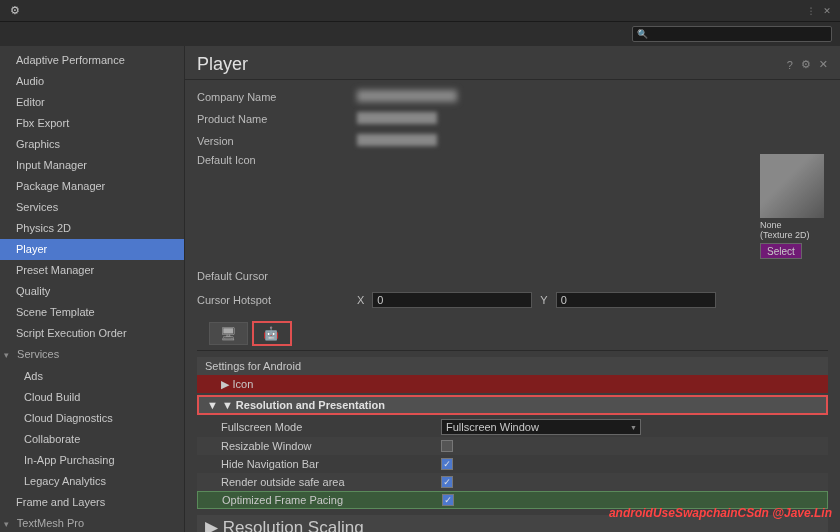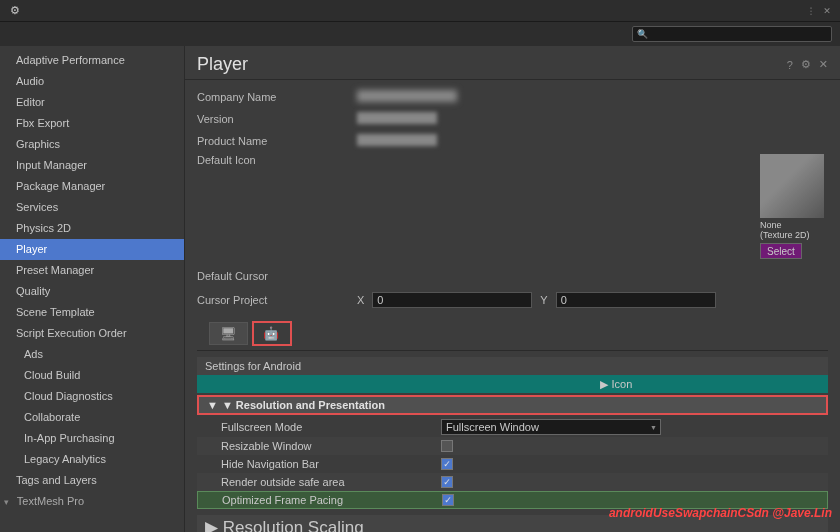--- a/index.html
+++ b/index.html
@@ -291,21 +291,21 @@
       align-items: center;
     }
     .dropdown-select {
       background: #1a1a1a;
       border: 1px solid #666;
       color: #c8c8c8;
       font-size: 11px;
       padding: 1px 20px 1px 4px;
       height: 16px;
       cursor: pointer;
-      width: 220px;
+      width: 200px;
       appearance: none;
     }
     .dropdown-wrap {
       position: relative;
       display: inline-block;
     }
     .dropdown-wrap::after {
       content: '▼';
       font-size: 7px;
       color: #888;
@@ -390,27 +390,30 @@
     <div class="sidebar-item">Graphics</div>
     <div class="sidebar-item">Input Manager</div>
     <div class="sidebar-item">Package Manager</div>
     <div class="sidebar-item">Services</div>
     <div class="sidebar-item">Physics 2D</div>
     <div class="sidebar-item active">Player</div>
     <div class="sidebar-item">Preset Manager</div>
     <div class="sidebar-item">Quality</div>
     <div class="sidebar-item">Scene Template</div>
     <div class="sidebar-item">Script Execution Order</div>
+    <div class="sidebar-item section-header">
+      <span class="sidebar-expand">▾</span> Services
+    </div>
     <div class="sidebar-item indent-1">Ads</div>
     <div class="sidebar-item indent-1">Cloud Build</div>
     <div class="sidebar-item indent-1">Cloud Diagnostics</div>
     <div class="sidebar-item indent-1">Collaborate</div>
     <div class="sidebar-item indent-1">In-App Purchasing</div>
     <div class="sidebar-item indent-1">Legacy Analytics</div>
-    <div class="sidebar-item">Tags and Layers</div>
+    <div class="sidebar-item">Frame and Layers</div>
     <div class="sidebar-item section-header">
       <span class="sidebar-expand">▾</span> TextMesh Pro
     </div>
 
   </div>
 
   <div class="content">
 
     <div class="content-header">
       <span class="content-title">Player</span>
@@ -424,28 +427,28 @@
     <div class="player-settings">
 
       <div class="field-row">
         <span class="field-label">Company Name</span>
         <div class="field-value">
           <span class="blurred"></span>
         </div>
       </div>
 
       <div class="field-row">
-        <span class="field-label">Version</span>
+        <span class="field-label">Product Name</span>
         <div class="field-value">
           <span class="blurred-sm"></span>
         </div>
       </div>
 
       <div class="field-row">
-        <span class="field-label">Product Name</span>
+        <span class="field-label">Version</span>
         <div class="field-value">
           <span class="blurred-sm"></span>
         </div>
       </div>
 
       <div class="field-row" style="align-items:flex-start; margin-bottom:8px;">
         <span class="field-label">Default Icon</span>
         <div class="field-value">
           
         </div>
@@ -458,21 +461,21 @@
           <button class="select-btn" style="margin-top:3px;">Select</button>
         </div>
       </div>
 
       <div class="field-row" style="margin-bottom:6px;">
         <span class="field-label">Default Cursor</span>
         <div class="field-value"></div>
       </div>
 
       <div class="field-row" style="margin-bottom:8px;">
-        <span class="field-label">Cursor Project</span>
+        <span class="field-label">Cursor Hotspot</span>
         <div class="field-value" style="display:flex;align-items:center;gap:8px;">
           <span style="font-size:11px;color:#bbb;">X</span>
           <input type="text" class="hotspot-input" value="0" style="">
           <span style="font-size:11px;color:#bbb;">Y</span>
           <input type="text" class="hotspot-input" value="0" style="">
         </div>
       </div>
 
       <div class="platform-tabs">
         <div class="platform-tab">
@@ -481,21 +484,21 @@
         <div class="platform-tab active" style="border:2px solid #e05050;">
           <span class="platform-tab-icon">🤖</span>
         </div>
       </div>
 
       <div class="settings-section">
         <div class="settings-section-header">
           <span>Settings for Android</span>
         </div>
 
-        <div class="setting-row" style="background:#0f766e;padding-left:24px;justify-content:flex-end;">
+        <div class="setting-row" style="background:#7f1d1d;padding-left:24px;">
           <span class="setting-label">▶ Icon</span>
         </div>
 
         <div class="subsection">
           <div class="subsection-header">
             <span>▼</span>
             <span>▼ Resolution and Presentation</span>
           </div>
           <div class="subsection-content">
 

